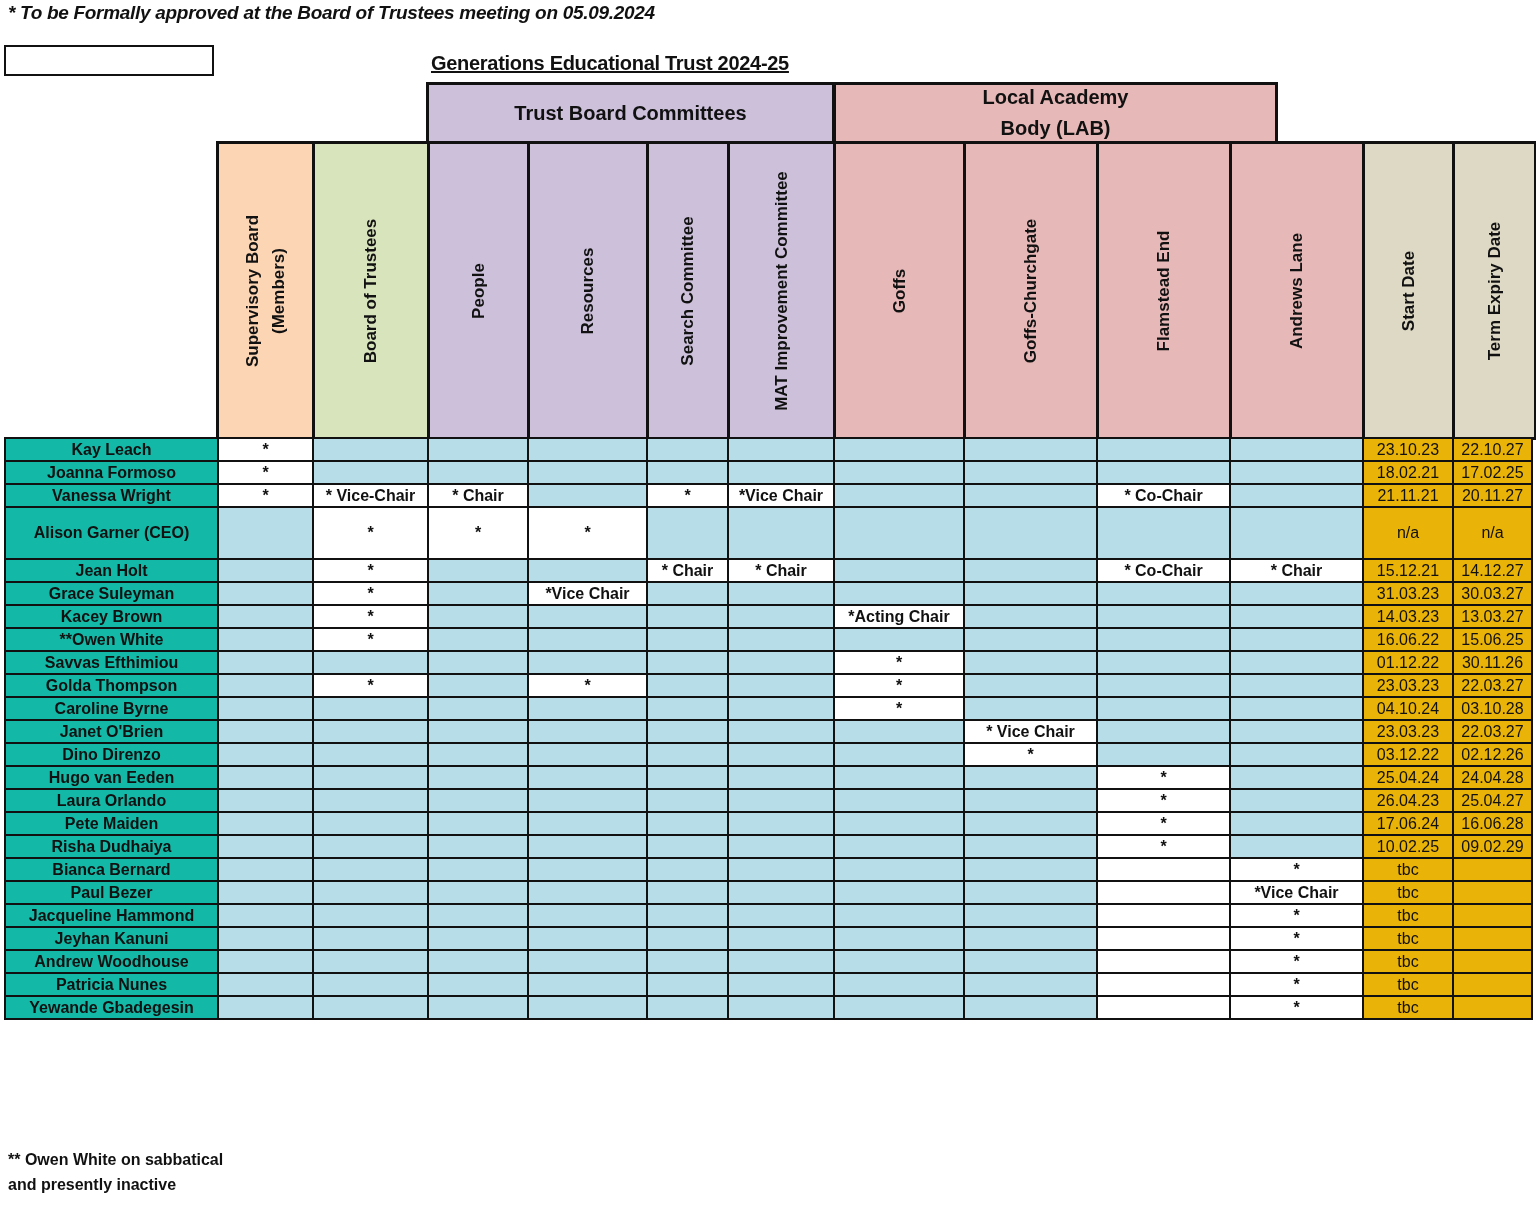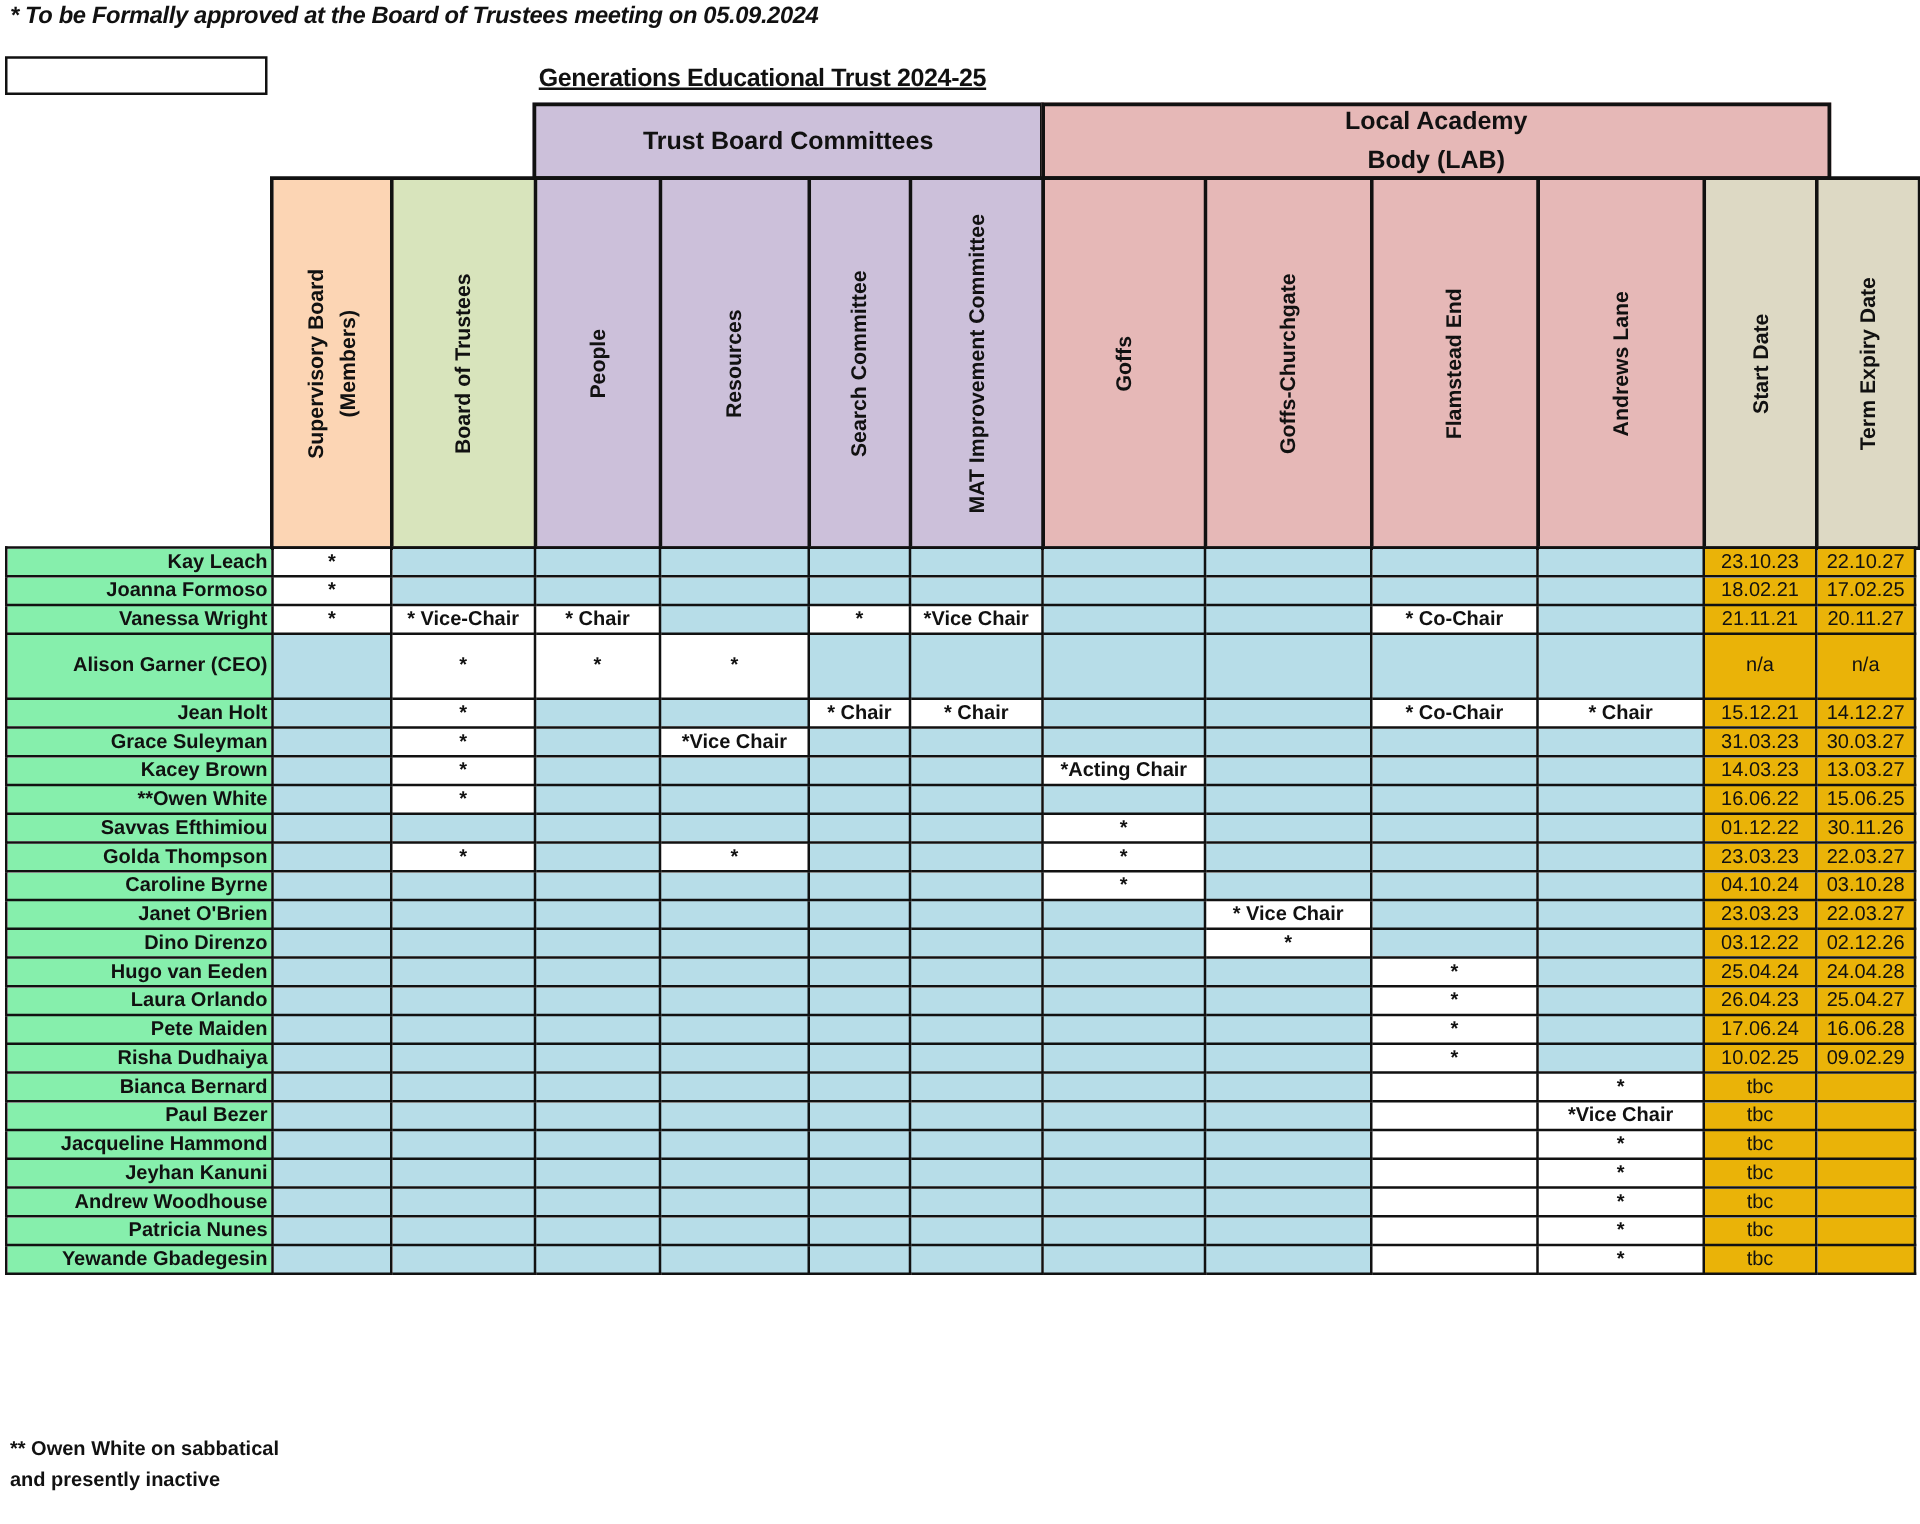--- a/index.html
+++ b/index.html
@@ -3,33 +3,33 @@
 <meta charset="utf-8">
 <style>
   html, body { margin:0; padding:0; background:#ffffff; }
   body { width:1536px; height:1219px; position:relative; overflow:hidden;
          font-family:"Liberation Sans", sans-serif; color:#111; }
   .note-top { position:absolute; left:8px; top:2px; font-size:19px; font-style:italic; font-weight:bold; letter-spacing:-0.3px; }
   .blank-box { position:absolute; left:4px; top:45px; width:210px; height:31px; border:2px solid #111; box-sizing:border-box; }
   .title { position:absolute; left:431px; top:52px; font-size:20px; font-weight:bold; text-decoration:underline; letter-spacing:-0.3px; }
   .group { position:absolute; box-sizing:border-box; border:3px solid #111; display:flex; align-items:center; justify-content:center; text-align:center; font-weight:bold; font-size:20px; line-height:31px; }
   .g-trust { left:426px; top:82px; width:409px; height:62px; background:#ccc0da; }
-  .g-lab { left:833px; top:82px; width:632px; height:62px; background:#e6b8b7; }
+  .g-lab { left:833px; top:82px; width:445px; height:62px; background:#e6b8b7; }
   .hdr-row { position:absolute; top:141px; left:216px; height:299px; display:flex; border:3px solid #111; box-sizing:border-box; }
   .hcell { box-sizing:border-box; border-right:3px solid #111; position:relative; height:100%; }
   .hcell:last-child { border-right:none; }
   .hcell .vt { position:absolute; left:50%; top:50%; transform:translate(-50%,-50%) rotate(-90deg); white-space:nowrap; font-weight:bold; font-size:17px; text-align:center; line-height:26px; }
   .c-orange { background:#fcd5b4; }
   .c-green { background:#d8e4bc; }
   .c-purple { background:#ccc0da; }
   .c-pink { background:#e6b8b7; }
   .c-tan { background:#ddd9c4; }
   table.grid { position:absolute; left:4px; top:437px; border-collapse:collapse; table-layout:fixed; }
   table.grid td { border:2px solid #111; height:21px; padding:0 3px; font-size:16px; font-weight:bold; text-align:center; white-space:nowrap; overflow:hidden; background:#b7dde8; }
-  table.grid td.nm { text-align:right; background:#86efac; }
+  table.grid td.nm { text-align:center; background:#14b8a6; }
   table.grid td.w { background:#fff; }
   table.grid td.dt { background:#eab308; font-weight:normal; }
   table.grid tr.tall td { height:50px; }
   table.grid tr.tall td.nm { line-height:24px; white-space:normal; }
   .foot { position:absolute; left:8px; top:1147px; font-size:16px; font-weight:bold; line-height:25px; width:220px; }
 </style>
 </head>
 <body>
 
 <div class="note-top">* To be Formally approved at the Board of Trustees meeting on 05.09.2024</div>

